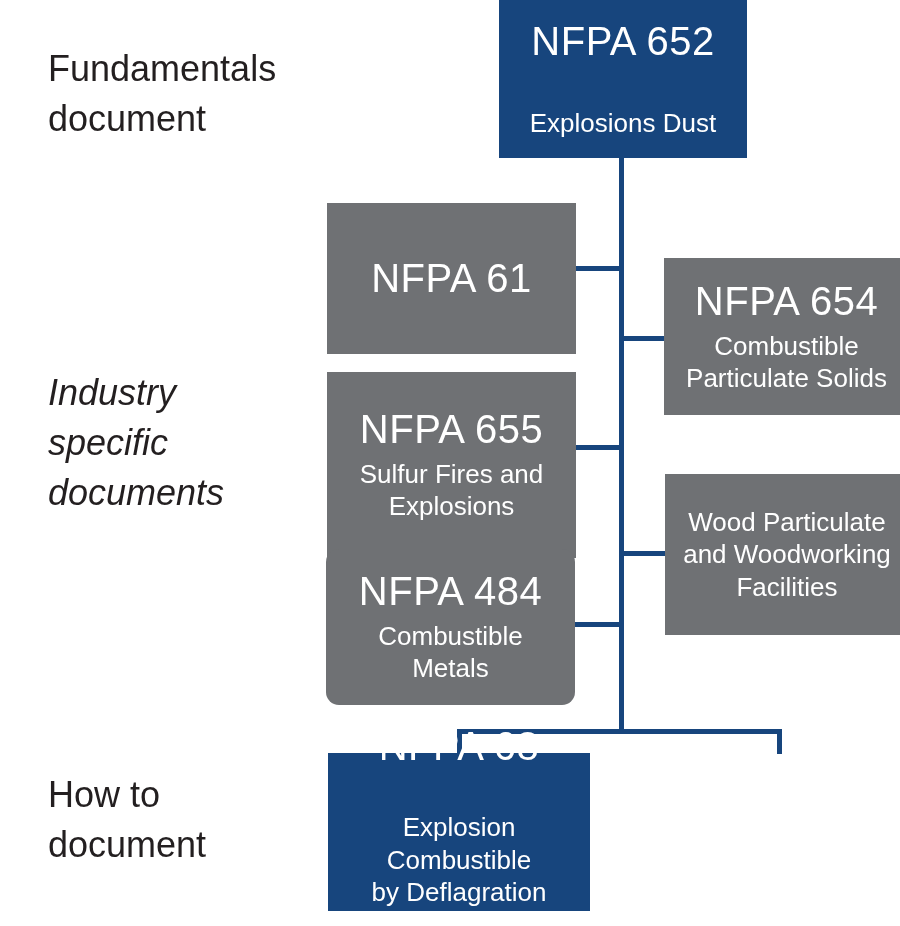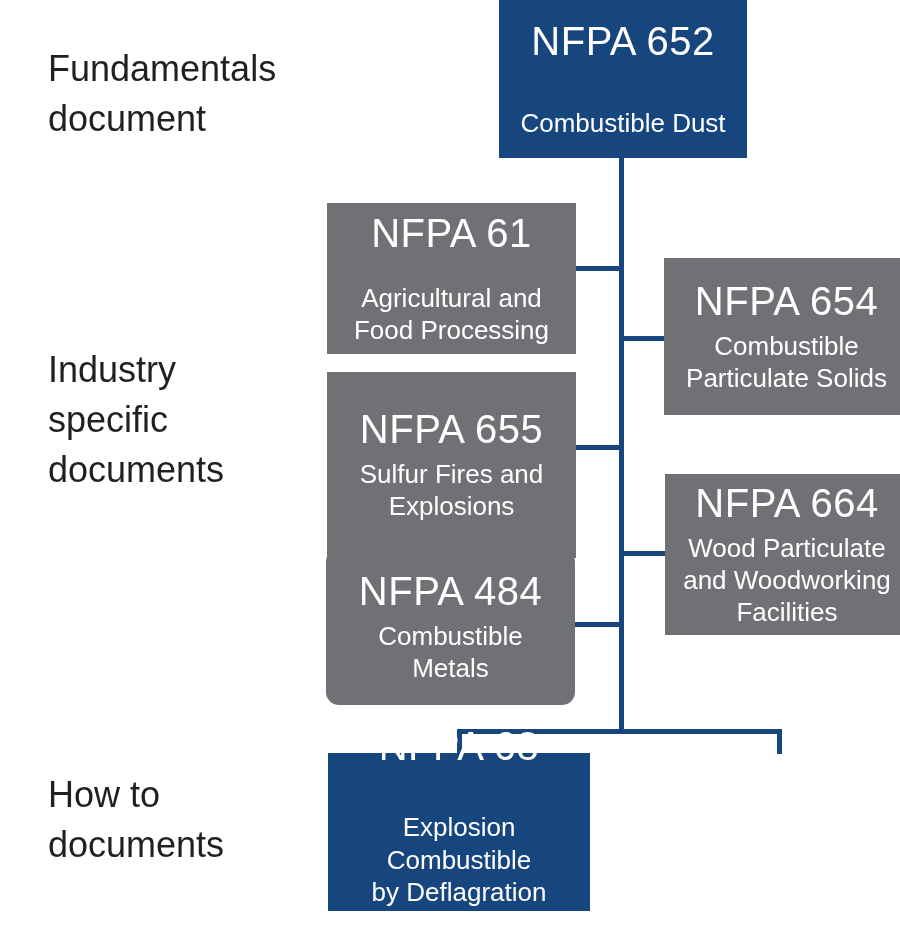--- a/index.html
+++ b/index.html
@@ -55,62 +55,59 @@
   }
 </style>
 </head>
 <body>
 
 <div class="canvas">
 
   <div class="side-label" style="left:28px; top:44px;">Fundamentals
 document</div>
 
-  <div class="side-label" style="left:28px; top:345px;">Industry
+  <div class="side-label" style="left:28px; top:368px;font-style:italic;">Industry
 specific
 documents</div>
 
   <div class="side-label" style="left:28px; top:770px;">How to
-documents</div>
+document</div>
 
   <div class="conn" style="left:599px; top:157px; width:5px; height:577px;"></div>
   <div class="conn" style="left:555px; top:266px; width:46px; height:5px;"></div>
   <div class="conn" style="left:602px; top:336px; width:43px; height:5px;"></div>
   <div class="conn" style="left:555px; top:445px; width:46px; height:5px;"></div>
   <div class="conn" style="left:602px; top:551px; width:44px; height:5px;"></div>
   <div class="conn" style="left:555px; top:622px; width:46px; height:5px;"></div>
   <div class="conn" style="left:437px; top:729px; width:325px; height:5px;"></div>
   <div class="conn" style="left:437px; top:729px; width:5px; height:25px;"></div>
   <div class="conn" style="left:757px; top:729px; width:5px; height:25px;"></div>
 
   <div class="node blue" style="left:479px; top:0; width:248px; height:158px;">
     <div class="title">NFPA 652</div>
-    <div class="subtitle">Combustible Dust</div>
+    <div class="subtitle">Explosions Dust</div>
   </div>
 
   <div class="node gray" style="left:307px; top:203px; width:249px; height:151px;gap:26px;">
     <div class="title">NFPA 61</div>
-    <div class="subtitle">Agricultural and
-Food Processing</div>
   </div>
 
   <div class="node gray" style="left:644px; top:258px; width:245px; height:157px;">
     <div class="title">NFPA 654</div>
     <div class="subtitle">Combustible
 Particulate Solids</div>
   </div>
 
   <div class="node gray" style="left:307px; top:372px; width:249px; height:186px;">
     <div class="title">NFPA 655</div>
     <div class="subtitle">Sulfur Fires and
 Explosions</div>
   </div>
 
   <div class="node gray" style="left:645px; top:474px; width:244px; height:161px;">
-    <div class="title">NFPA 664</div>
     <div class="subtitle">Wood Particulate
 and Woodworking
 Facilities</div>
   </div>
 
   <div class="node gray" style="left:306px; top:549px; width:249px; height:156px;border-radius:13px;">
     <div class="title">NFPA 484</div>
     <div class="subtitle">Combustible
 Metals</div>
   </div>

